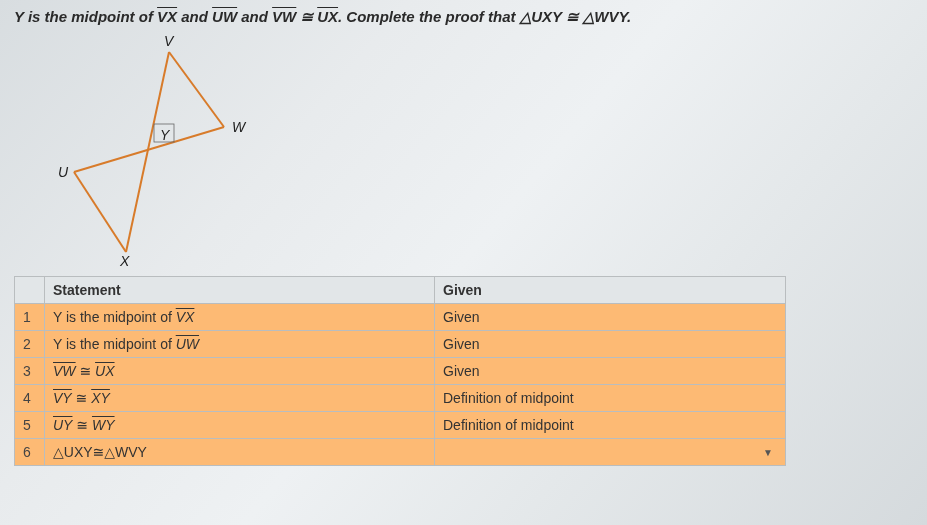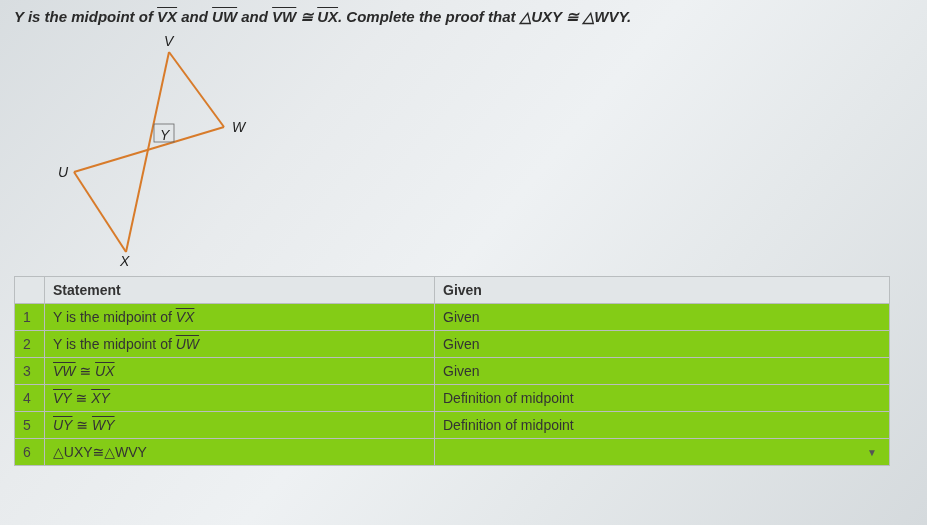--- a/index.html
+++ b/index.html
@@ -16,23 +16,23 @@
   .prompt {
     font-style: italic;
     font-size: 15px;
     margin-bottom: 6px;
     color: #2a2a2a;
   }
   .over { text-decoration: overline; font-style: italic; }
   .diagram { width: 260px; height: 235px; }
   .ptlabel { font-style: italic; font-family: Arial; font-size: 14px; fill:#222; }
   table.proof {
-    width: 876px;
+    width: 772px;
     border-collapse: collapse;
-    background: #84cc16;
+    background: #fdba74;
     margin-top: 6px;
     font-size: 14px;
   }
   table.proof th, table.proof td {
     border: 1px solid #b9bdbf;
     padding: 5px 8px;
     text-align: left;
     vertical-align: middle;
     height: 26px;
   }

